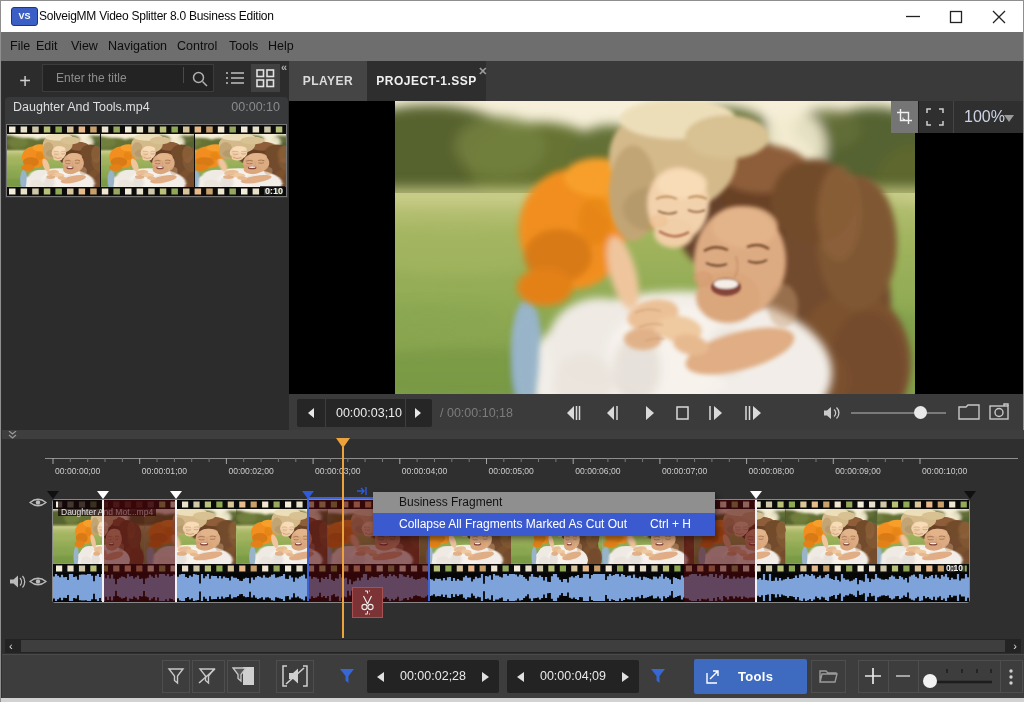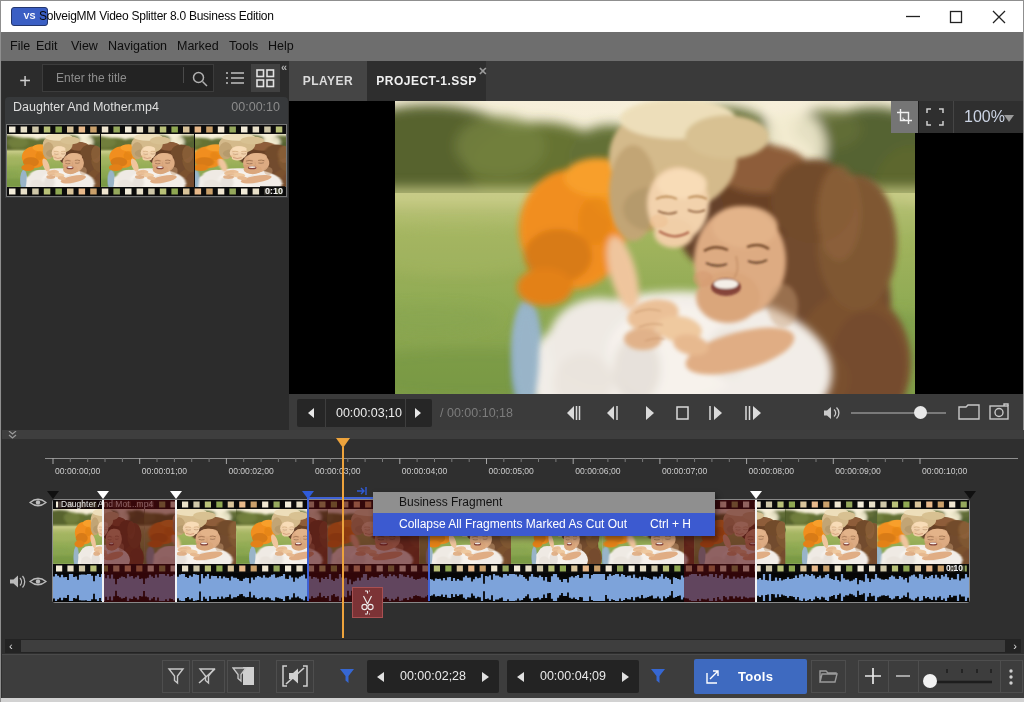--- a/index.html
+++ b/index.html
@@ -1,21 +1,21 @@
 <!DOCTYPE html>
 <html><head><meta charset="utf-8">
 <style>
 *{margin:0;padding:0;box-sizing:border-box}
 html,body{width:1024px;height:702px;overflow:hidden;background:#2f2f2f;
 font-family:"Liberation Sans",sans-serif;}
 .abs{position:absolute}
 #win{position:relative;width:1024px;height:702px;border:1px solid #8f8f8f;background:#2f2f2f}
 
 #titlebar{left:0;top:0;width:1022px;height:31px;background:#fff;color:#000}
-#appico{left:10px;top:6px;width:37px;height:19px;background:#3b5fc4;border-radius:3px;border:1px solid #23366e}
+#appico{left:10px;top:6px;width:27px;height:19px;background:#3b5fc4;border-radius:3px;border:1px solid #23366e}
 #appico span{position:absolute;left:0;top:0;width:100%;text-align:center;font-size:9px;line-height:17px;color:#fff;font-weight:bold}
 #title{left:38px;top:0;line-height:31px;font-size:12px;letter-spacing:-.25px;color:#090909}
 
 #menubar{left:0;top:31px;width:1022px;height:29px;background:#6e6e6e}
 #menubar span{position:absolute;top:0;line-height:29px;font-size:12.5px;color:#0d0d0d}
 
 #lpanel{left:1px;top:60px;width:287px;height:369px;background:#2c2c2c}
 #plus{left:8px;top:8px;width:30px;height:26px;color:#cfcfcf;font-size:20px;font-weight:300;text-align:center;line-height:25px}
 #search{left:40px;top:3px;width:172px;height:28px;background:#232323;border:1px solid #3c3c3c}
 #search span{position:absolute;left:13px;top:0;line-height:26px;font-size:12px;color:#8d8d8d}
@@ -48,21 +48,21 @@
 #playerbar{left:288px;top:393px;width:734px;height:37px;background:#3b3b3b}
 #timegrp{left:8px;top:5px;width:135px;height:28px;background:#262626;border-radius:2px}
 #timegrp .sep{position:absolute;top:0;width:1px;height:28px;background:#3e3e3e}
 #curtime{left:35px;top:0;width:74px;text-align:center;line-height:28px;font-size:12.5px;color:#ececec}
 #tottime{left:151px;top:5px;line-height:28px;font-size:12.5px;color:#7c7c7c}
 
 #divstrip{left:1px;top:429px;width:1022px;height:9px;background:#3e3e3e}
 
 #timeline{left:1px;top:438px;width:1022px;height:215px;background:#2f2f2f}
 #track{left:50px;top:60px;width:918px;height:104px;background:#0a0a0a;border:1px solid #888;border-radius:3px}
-#tlabel{left:5px;top:0px;font-size:8.5px;color:#e4e4e4;background:rgba(22,8,8,.78);padding:0 3px;line-height:9px;height:9px}
+#tlabel{left:5px;top:0px;font-size:8.5px;color:#e4e4e4;background:rgba(22,8,8,.78);padding:8px 3px;line-height:9px;height:9px}
 #durlabel{right:4px;top:64px;font-size:8.5px;font-weight:bold;color:#f2f2f2;background:rgba(10,10,10,.65);padding:0 2px;line-height:9px}
 .cutovl{top:0;height:102px;background:rgba(78,6,12,.6)}
 .divw{top:0;width:2px;height:102px;background:#f2f2f2}
 .divb{width:2px;height:104px;background:#3f62d6}
 .tri{width:0;height:0;border-left:6px solid transparent;border-right:6px solid transparent;border-top:8px solid #fff}
 
 #ctxmenu{left:371px;top:53px;width:342px;height:44px;box-shadow:2px 3px 6px rgba(0,0,0,.45)}
 #cmi1{left:0;top:0;width:342px;height:21px;background:#8f8f8f;color:#121212;font-size:12px;line-height:21px}
 #cmi2{left:0;top:21px;width:342px;height:23px;background:#3c5ad0;color:#fff;font-size:12px;line-height:23px}
 #cmi1 span,#cmi2 span{position:absolute;left:26px}
@@ -249,21 +249,21 @@
   <svg class="abs" style="left:989px;top:0" width="18" height="31">
         <path d="M3 10L15 22M15 10L3 22" stroke="#222" stroke-width="1.3"></path>
       </svg>
 </div>
 
 <div class="abs" id="menubar">
   <span style="left:9px">File</span>
       <span style="left:35px">Edit</span>
   <span style="left:70px">View</span>
       <span style="left:107px">Navigation</span>
-  <span style="left:176px">Marked</span>
+  <span style="left:176px">Control</span>
       <span style="left:228px">Tools</span>
   <span style="left:267px">Help</span>
 </div>
 
 <div class="abs" id="lpanel">
   <div class="abs" id="plus">+</div>
   <div class="abs" id="search">
         <span>Enter the title</span>
       </div>
   <div class="abs" id="vline1"></div>
@@ -283,21 +283,21 @@
     <g fill="none" stroke="#e2e2e2" stroke-width="1.6">
     <rect x="1" y="1" width="6.5" height="6.5"></rect>
           <rect x="11" y="1" width="6.5" height="6.5"></rect>
     <rect x="1" y="11" width="6.5" height="6.5"></rect>
           <rect x="11" y="11" width="6.5" height="6.5"></rect>
         </g>
   </svg>
   <div class="abs" id="dblchev">«</div>
 
   <div class="abs" id="clipitem">
-    <div class="abs" id="cliptitle">Daughter And Mother.mp4</div>
+    <div class="abs" id="cliptitle">Daughter And Tools.mp4</div>
     <div class="abs" id="clipdur">00:00:10</div>
     <div class="abs" id="strip">
       <svg width="279" height="71" viewBox="0 0 279 71">
         <rect width="279" height="71" fill="#0c0c0c"></rect>
         <svg x="0" y="9" width="93" height="53" viewBox="60 0 400 293" preserveAspectRatio="none">
               <use href="#vframe"></use>
             </svg>
         <svg x="94" y="9" width="93" height="53" viewBox="90 0 380 293" preserveAspectRatio="none">
               <use href="#vframe"></use>
             </svg>

